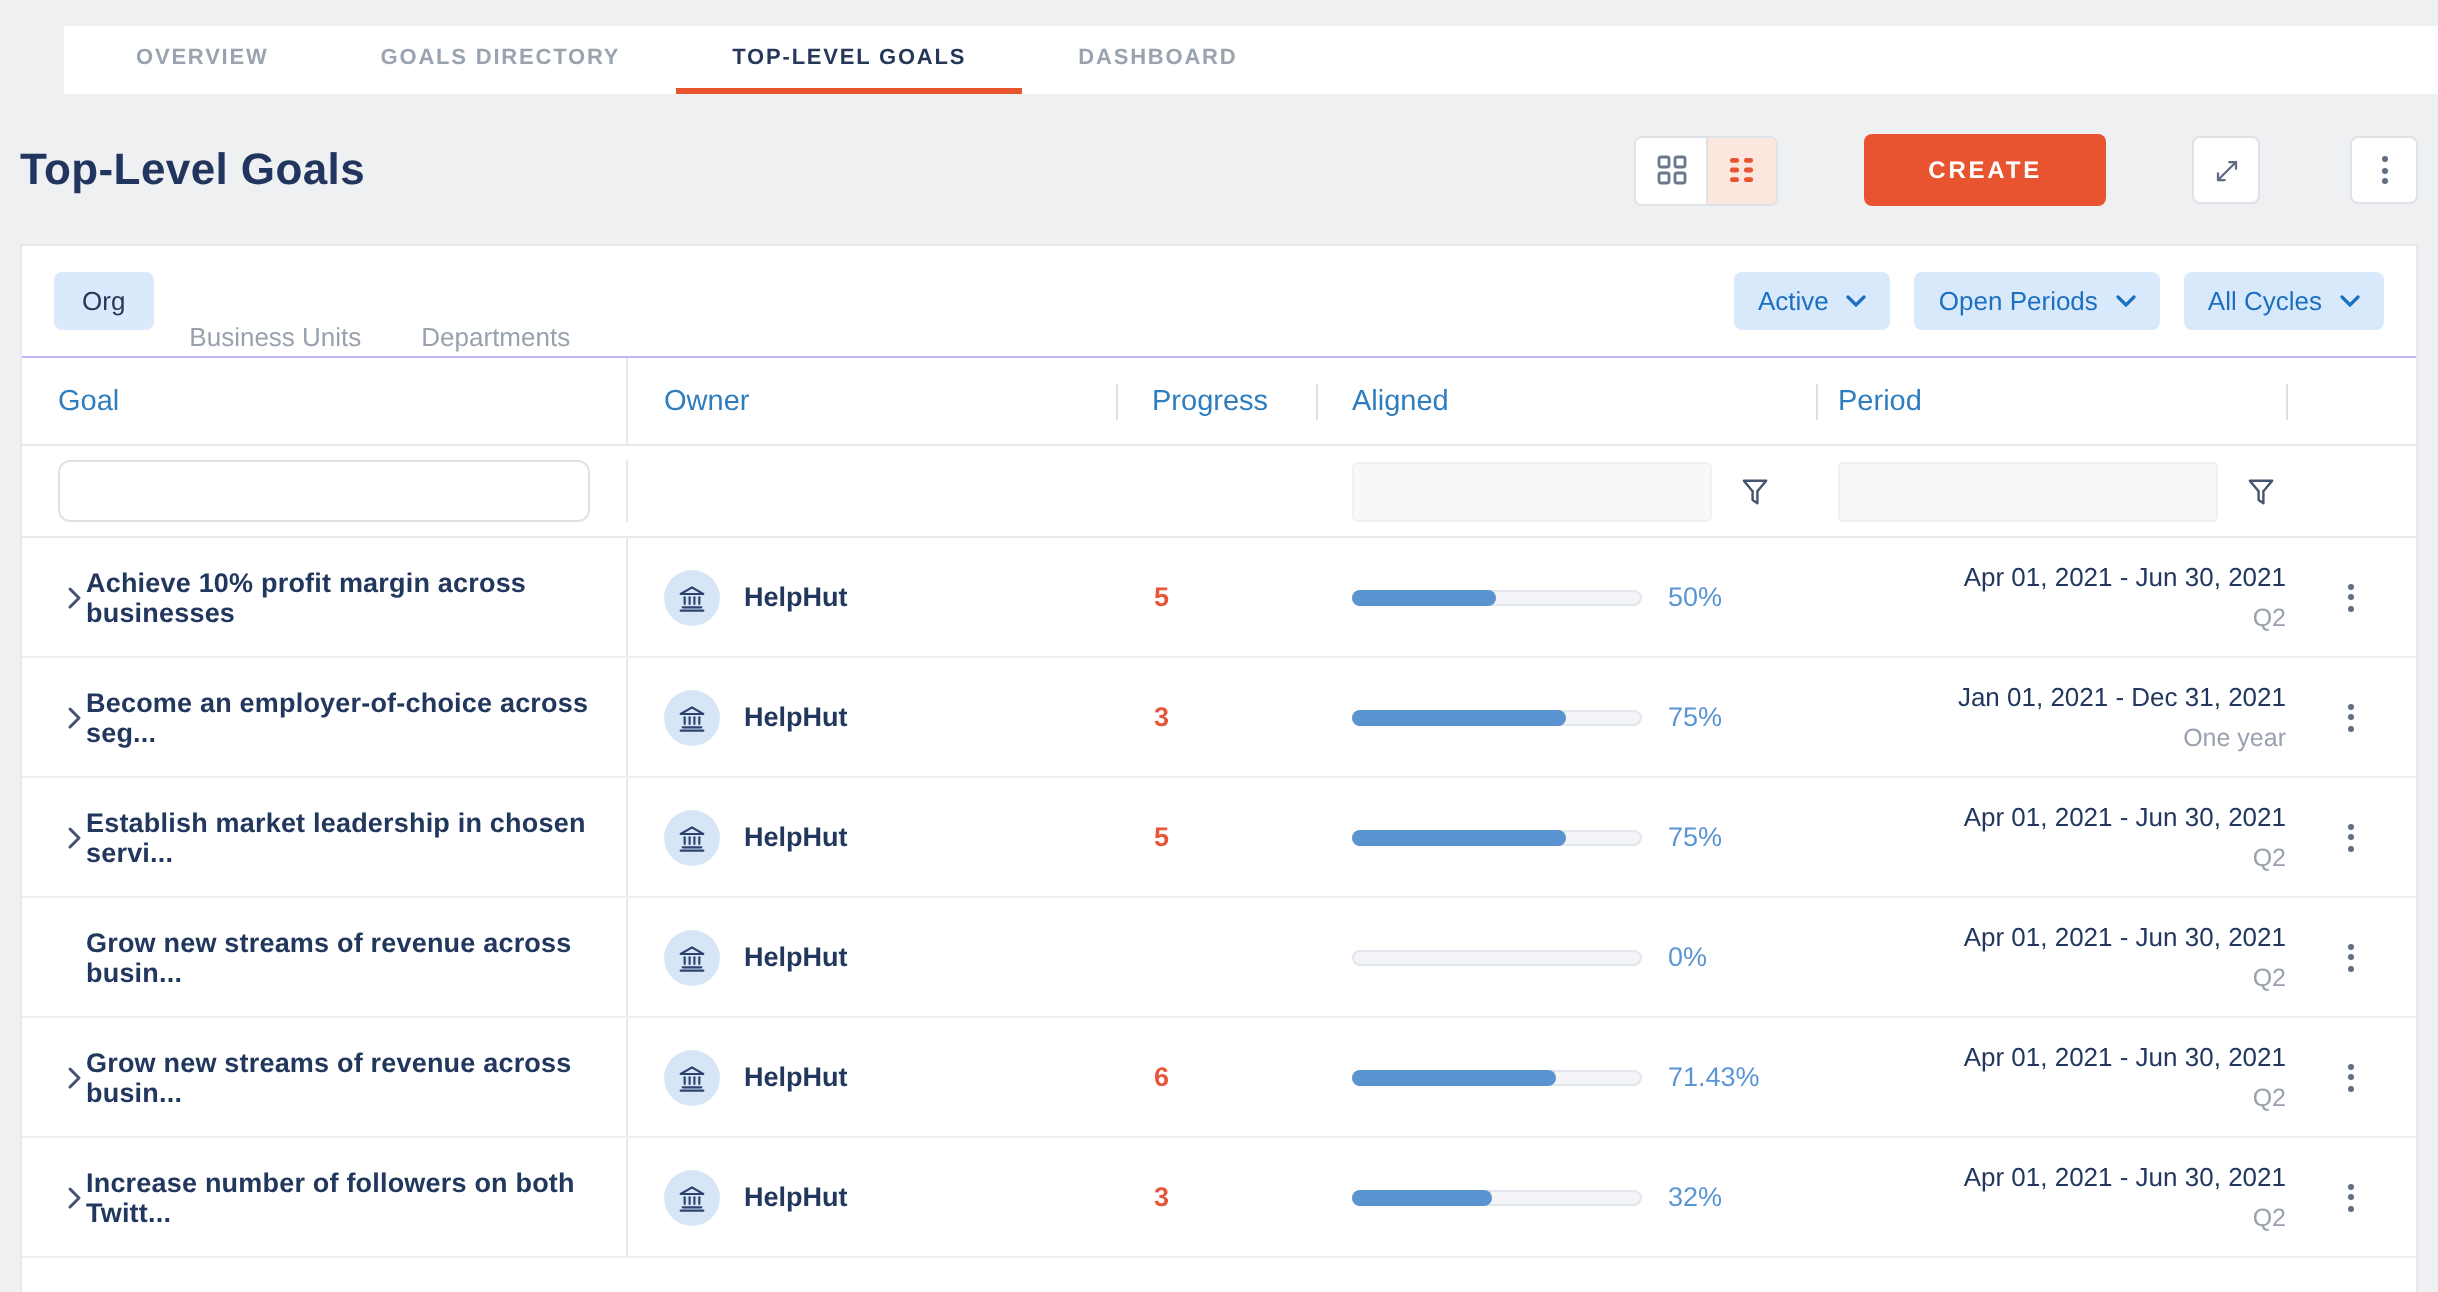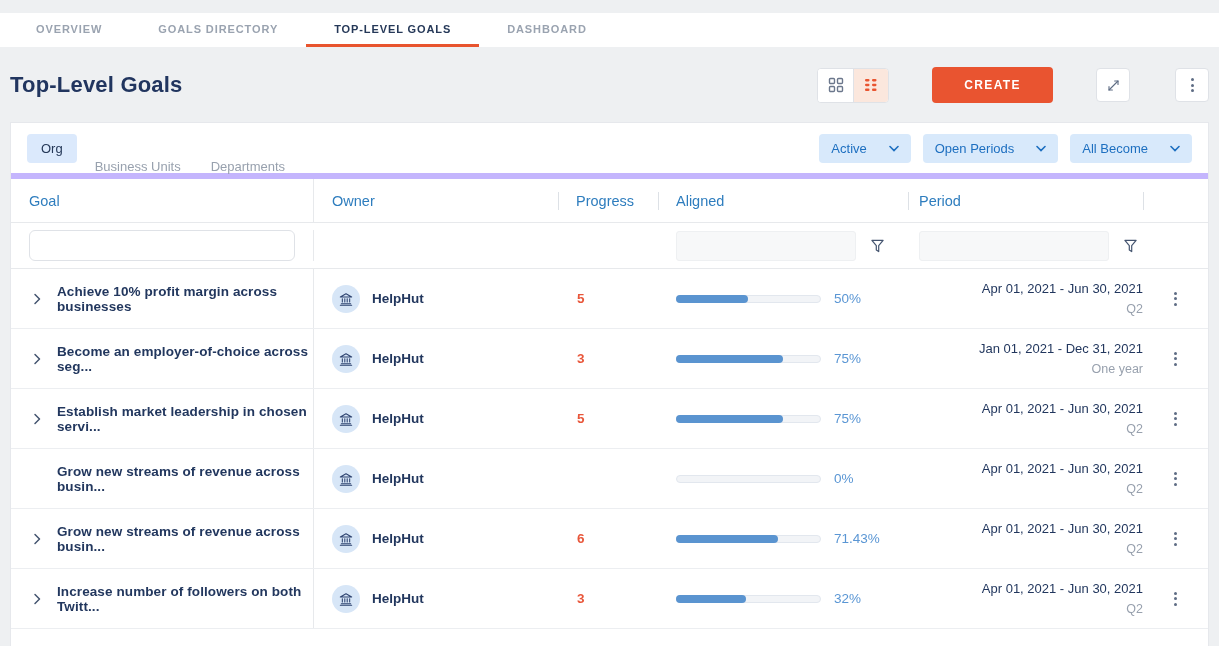--- a/index.html
+++ b/index.html
@@ -5,21 +5,21 @@
   * { margin:0; padding:0; box-sizing:border-box; }
   html,body { width:1219px; height:646px; }
   body {
     background:#eef0f2;
     font-family:"Liberation Sans", sans-serif;
     overflow:hidden;
     position:relative;
     color:#22375e;
   }
   
-  .tabbar { margin-top:13px; height:34px; background:#fff; display:flex; align-items:stretch; padding-left:8px; }
+  .tabbar { margin-top:13px; height:34px; background:#fff; display:flex; align-items:stretch; padding-left:8px;margin-left:32px; }
   .tab { display:flex; align-items:center; padding:0 28px; font-size:11px; font-weight:bold; letter-spacing:.9px;
          color:#9aa3b0; border-bottom:3px solid transparent; cursor:pointer; text-transform:uppercase; }
   .tab.active { color:#253858; border-bottom-color:#e8542e; }
 
   
   .page-header { height:76px; display:flex; align-items:center; justify-content:space-between; padding:0 10px; }
   .page-title { font-size:22px; font-weight:bold; color:#21355f; letter-spacing:.2px; }
   .header-actions { display:flex; align-items:center;gap:29px; }
   .seg { display:flex; border:1px solid #dfe2e7; border-radius:4px; overflow:hidden; background:#fff; }
   .seg-btn { width:35px; height:33px; display:flex; align-items:center; justify-content:center; background:#fff; border:none; cursor:pointer; }
@@ -28,47 +28,47 @@
   .btn-create { height:36px; padding:0 32px; margin:0 14px; background:#e95430; color:#fff; border:none; border-radius:4px;
                 font-family:inherit; font-size:12px; font-weight:bold; letter-spacing:1.4px; cursor:pointer; }
   .icon-btn { width:34px; height:34px; border:1px solid #dfe2e7; border-radius:4px; background:#fff;
               display:flex; align-items:center; justify-content:center; cursor:pointer; }
   .icon-btn.kebab-btn { margin-left:16px; }
 
   
   .card { position:absolute; left:10px; top:122px; width:1199px; height:600px; background:#fff; border:1px solid #e6e8ec; border-bottom:none; }
 
   .scope-bar { height:56px; display:flex; align-items:center; justify-content:space-between; padding:0 16px;
-               border-bottom:6px solid #c4b5fd; }
+               border-bottom:1px solid #c4b5fd; }
   .scope-left { display:flex; align-items:center; gap:6px; }
   .chip-org { background:#dbe9fc; color:#253858; font-size:13px; padding:7px 14px; border-radius:4px; cursor:pointer; }
   .scope-item { color:#98a1ae; font-size:13px; padding:7px 12px; cursor:pointer;margin-top:36px; }
   .scope-right { display:flex; gap:12px; }
   .dd-chip { background:#d8e9fb; color:#1d6fc0; font-size:13px; padding:7px 12px; border-radius:4px;
-             display:flex; align-items:center; gap:22px; cursor:pointer; }
+             display:flex; align-items:center; gap:9px; cursor:pointer; }
 
   
   .grid-row { display:grid; grid-template-columns:303px 244px 100px 250px 235px 1fr; }
   .thead { height:44px; border-bottom:1px solid #e7e9ec; }
   .th { display:flex; align-items:center; color:#2e7dbe; font-size:14.5px; padding-left:18px; position:relative; }
   .th.tick::before { content:''; position:absolute; left:0; top:50%; transform:translateY(-50%);
                      width:1px; height:18px; background:#dde1e6; }
   .cell-goal-border { border-right:1px solid #e7e9ec; }
 
   .filter-row { height:46px; border-bottom:1px solid #e7e9ec; align-items:center; }
   .fcell { display:flex; align-items:center; }
   .goal-search { margin:0 18px; width:267px; height:31px; border:1px solid #dfe2e7; border-radius:6px;
                  background:#fff; font-family:inherit; font-size:13px; padding:0 10px; outline:none; }
   .col-filter { margin-left:18px; width:180px; height:30px; border:1px solid #eef0f2; border-radius:3px;
                 background:#f7f8f9; font-family:inherit; font-size:13px; padding:0 8px; outline:none; }
   .funnel { margin-left:14px; cursor:pointer; display:flex; }
 
   .row { height:60px; border-bottom:1px solid #eceef1; }
   .cell { display:flex; align-items:center; }
-  .cell-goal { padding-left:20px; gap:14px;justify-content:flex-end; }
+  .cell-goal { padding-left:20px; gap:0;justify-content:flex-end; }
   .chev { display:flex; cursor:pointer; flex:0 0 auto; }
   .goal-text { color:#22375e; font-size:13.5px; font-weight:bold; letter-spacing:.1px; }
   .cell-owner { padding-left:18px; gap:12px; }
   .avatar { width:28px; height:28px; border-radius:50%; background:#d7e6f7; display:flex; align-items:center; justify-content:center; flex:0 0 auto; }
   .owner-name { color:#22375e; font-size:13.5px; font-weight:bold; }
   .cell-aligned { padding-left:19px; color:#e8563a; font-size:13.5px; font-weight:bold; }
   .cell-progress { padding-left:18px; gap:13px; }
   .track { width:145px; height:8px; border-radius:5px; background:#f2f4f7; border:1px solid #e2e7ee; position:relative; flex:0 0 auto; }
   .fill { position:absolute; left:-1px; top:-1px; height:8px; border-radius:5px; background:#5a94d0; }
   .pct { color:#5a96d4; font-size:13.5px; }
@@ -163,21 +163,21 @@
       </span>
       <span class="dd-chip">
         <span>Open Periods</span>
         <span style="display:flex">
           <svg width="10" height="7" viewBox="0 0 10 7" fill="none" stroke="#1d6fc0" stroke-width="1.6" stroke-linecap="round">
               <path d="M1 1.5 L5 5.5 L9 1.5"></path>
             </svg>
         </span>
       </span>
       <span class="dd-chip">
-        <span>All Become</span>
+        <span>All Cycles</span>
         <span style="display:flex">
           <svg width="10" height="7" viewBox="0 0 10 7" fill="none" stroke="#1d6fc0" stroke-width="1.6" stroke-linecap="round">
               <path d="M1 1.5 L5 5.5 L9 1.5"></path>
             </svg>
         </span>
       </span>
     </div>
   </div>
 
   <div class="grid-row thead">

